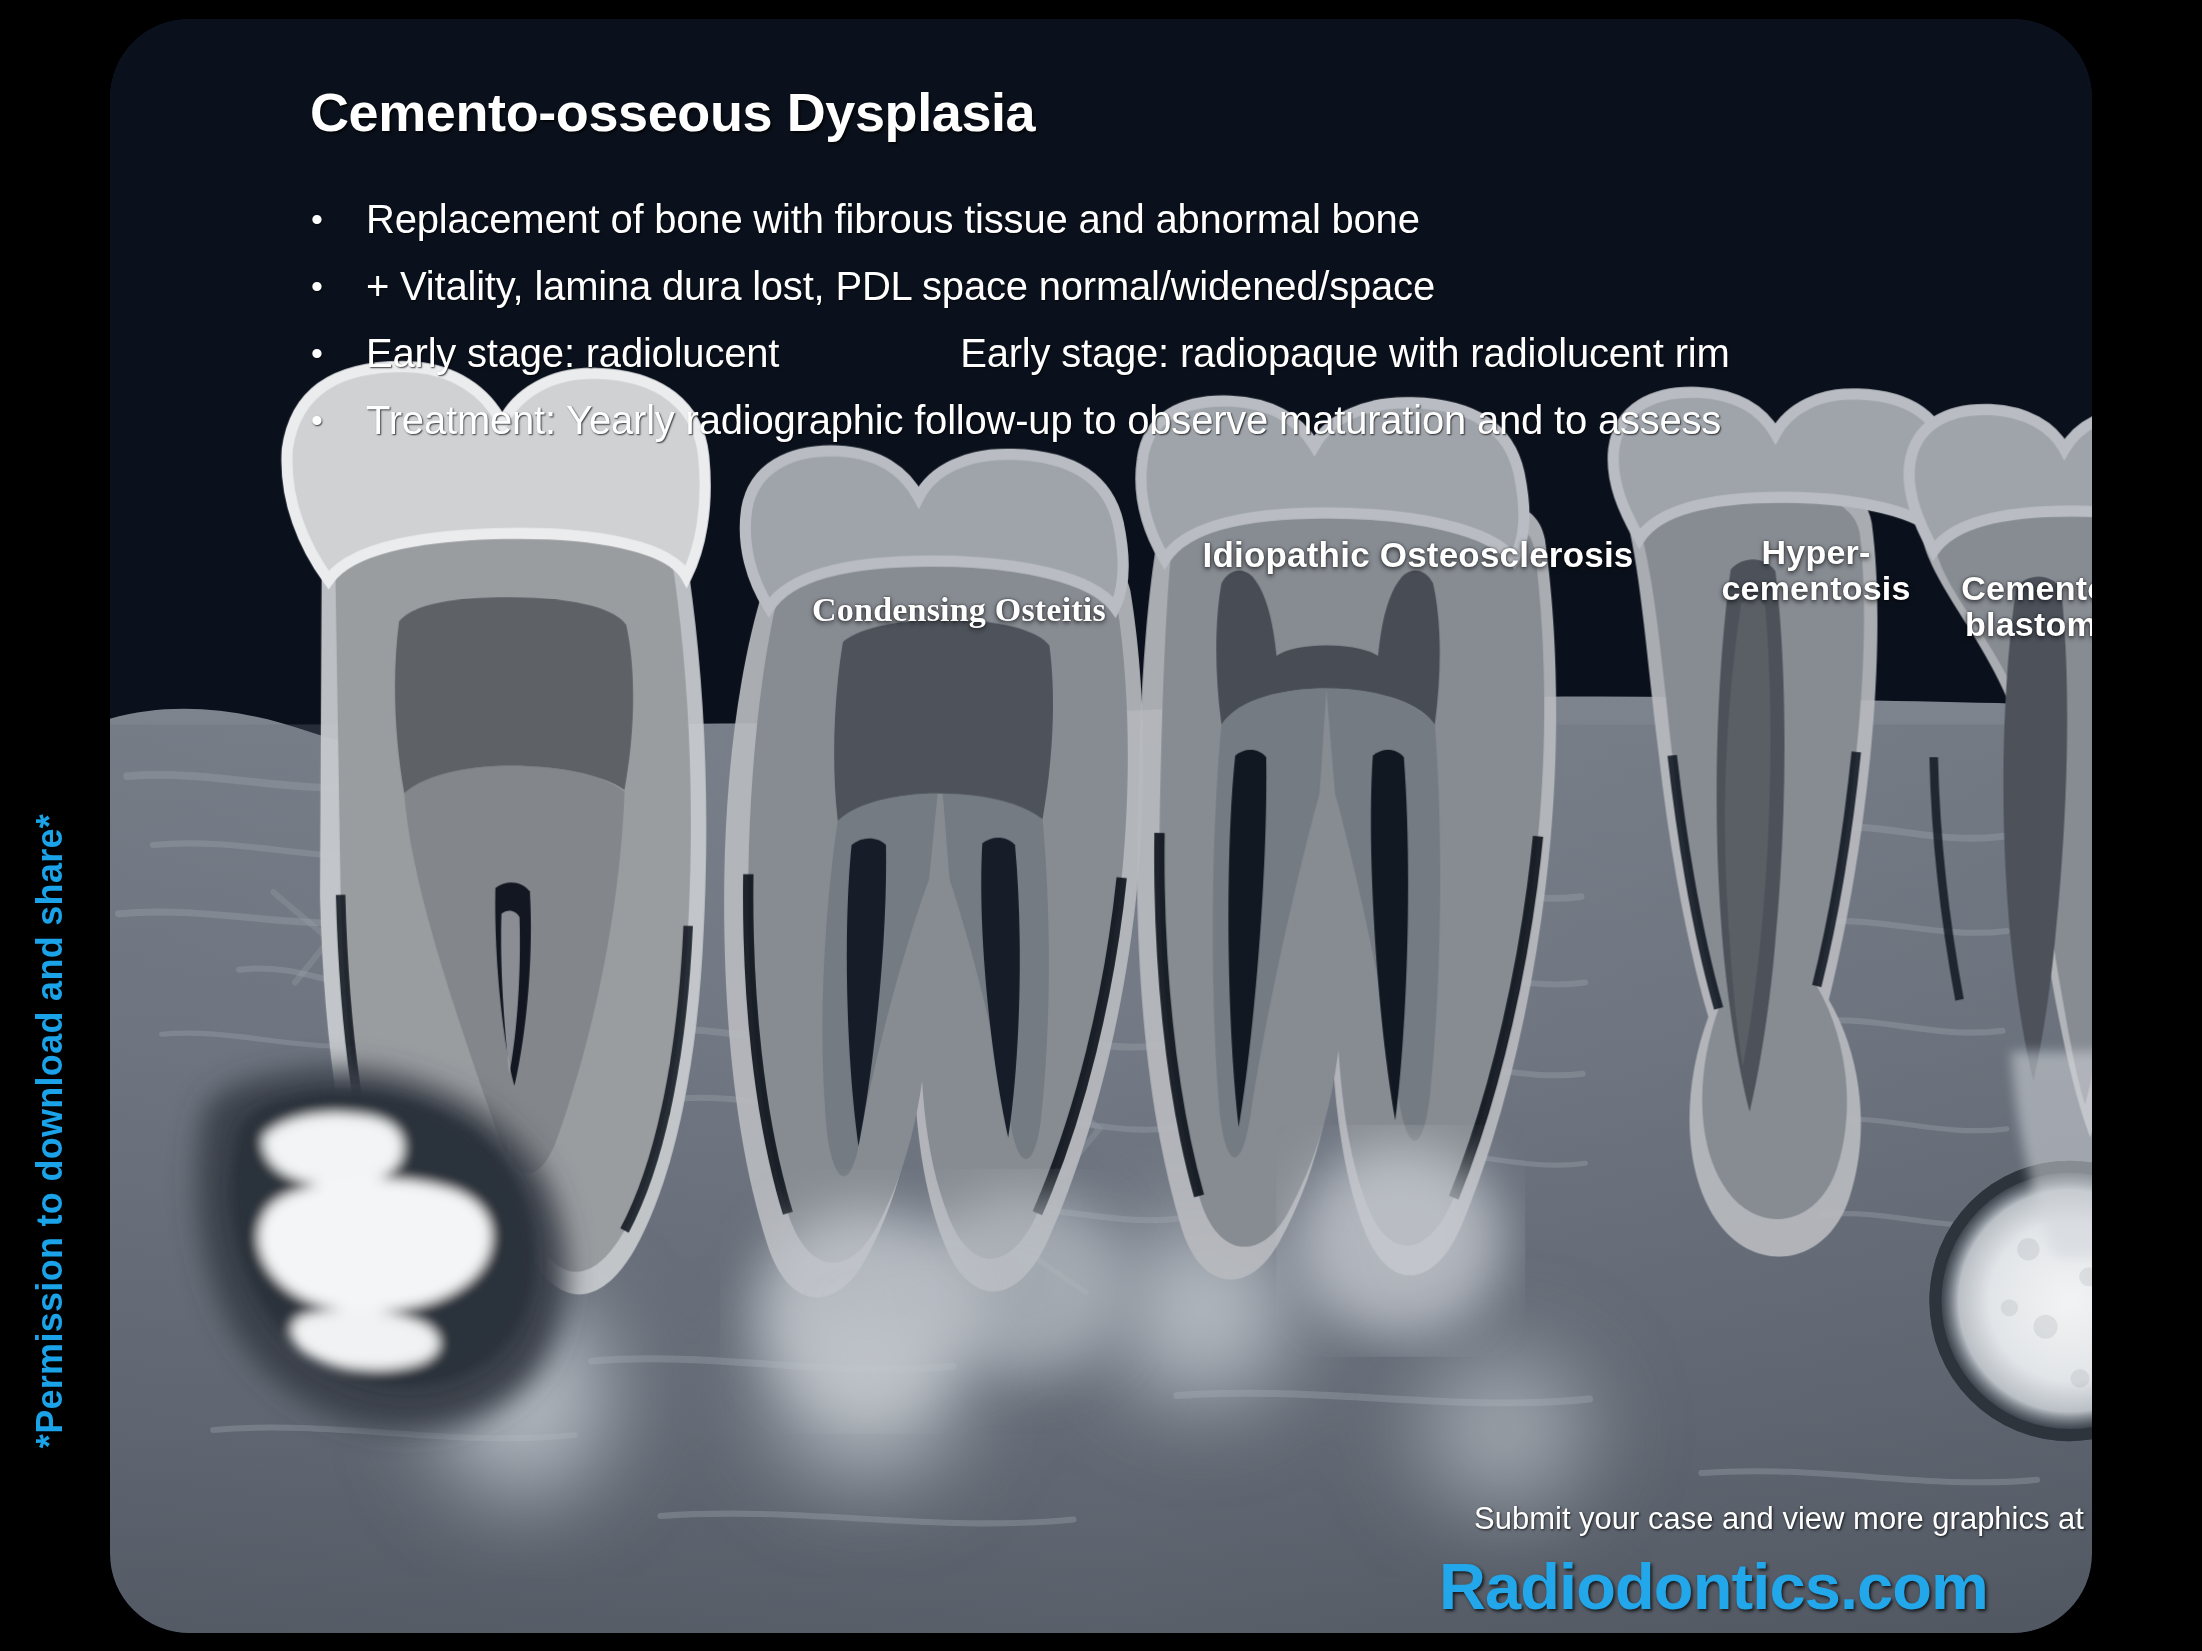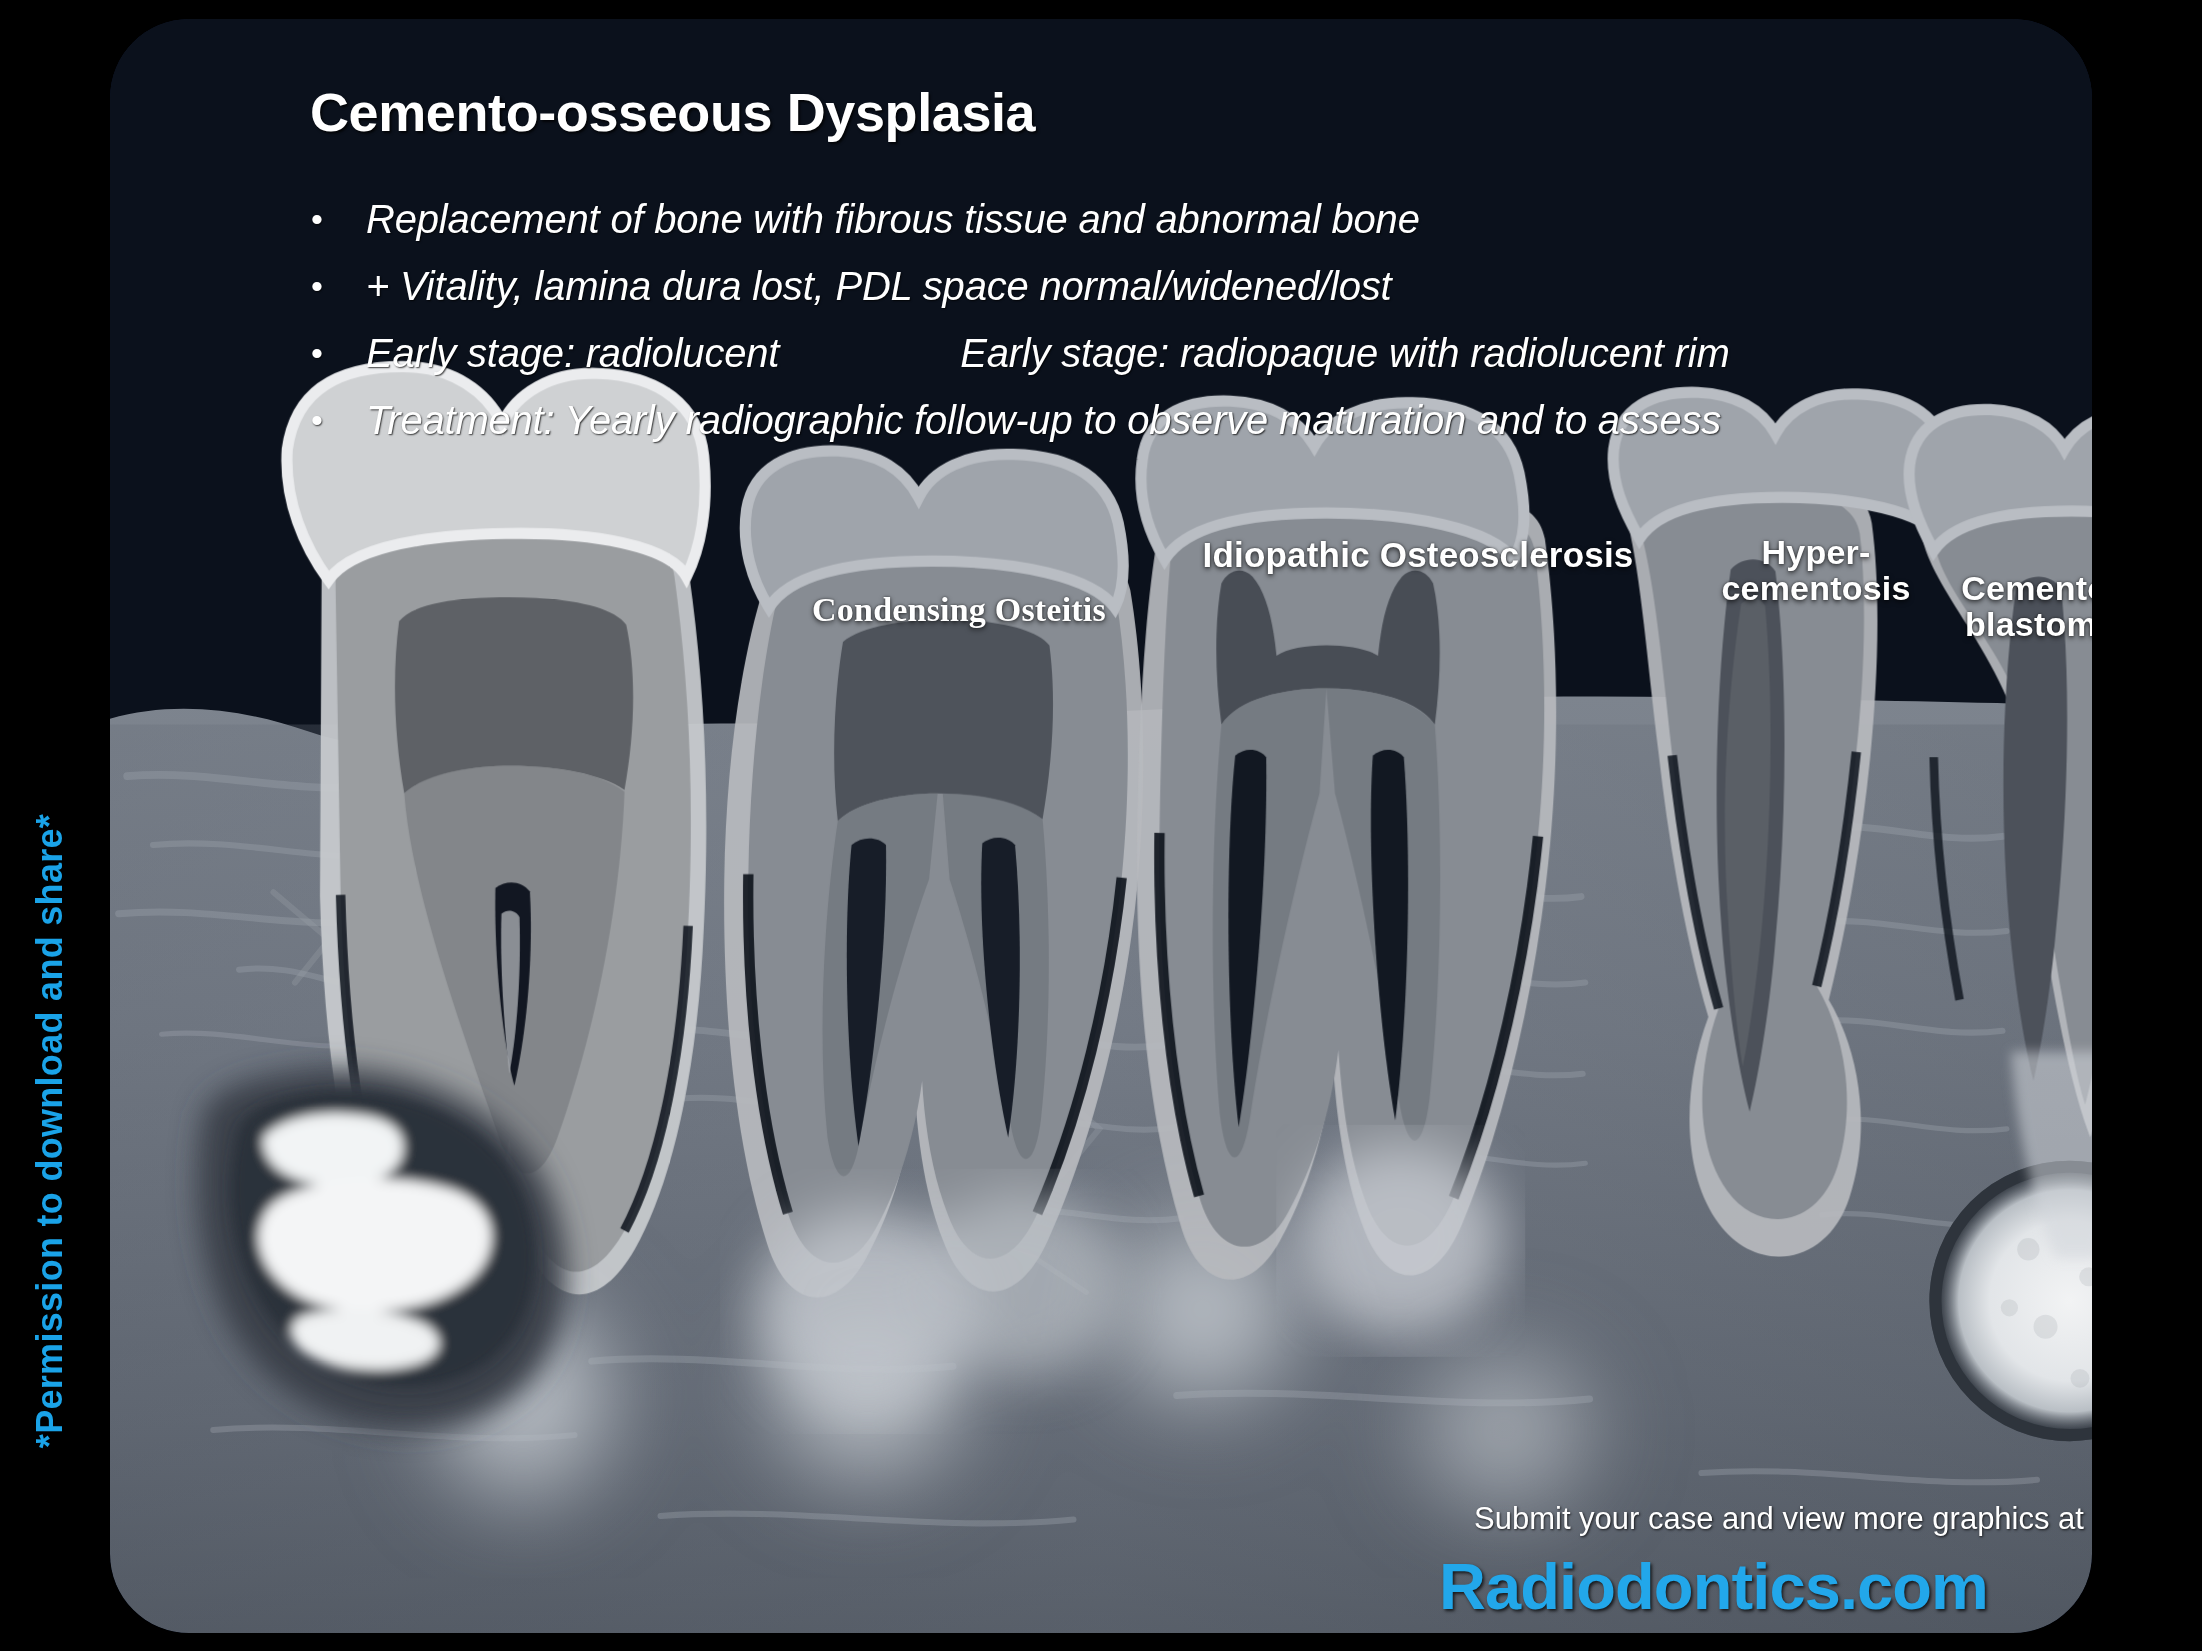--- a/index.html
+++ b/index.html
@@ -66,21 +66,21 @@
     text-shadow:0.9px 0.9px 1.7px rgba(0,0,0,.75);
   }
   .bdot{
     width:62px;
     flex:0 0 62px;
     font-size:34px;
     line-height:67px;
     text-align:left;
     padding-left:6.9px;
   }
-  .btxt{ flex:1 1 auto;font-style:italic; }
+  .btxt{ flex:1 1 auto; }
   .btxt .gap{ display:inline-block; width:181px; }
   .cont{ padding-left:62px; }
 
   
   .stage{
     position:absolute;
     left:0; top:0;
     width:1982px; height:1614px;
   }
   .stage svg{ display:block; width:100%; height:100%; }
@@ -447,21 +447,21 @@
 
     <div class="bullets">
 
       <div class="brow">
         <span class="bdot">•</span>
         <span class="btxt">Replacement of bone with fibrous tissue and abnormal bone</span>
       </div>
 
       <div class="brow">
         <span class="bdot">•</span>
-        <span class="btxt">+ Vitality, lamina dura lost, PDL space normal/widened/lost</span>
+        <span class="btxt">+ Vitality, lamina dura lost, PDL space normal/widened/space</span>
       </div>
 
       <div class="brow">
         <span class="bdot">•</span>
         <span class="btxt">
           <span>Early stage: radiolucent</span><span class="gap"></span><span>Early stage: radiopaque with radiolucent rim</span>
         </span>
       </div>
 
       <div class="brow">

